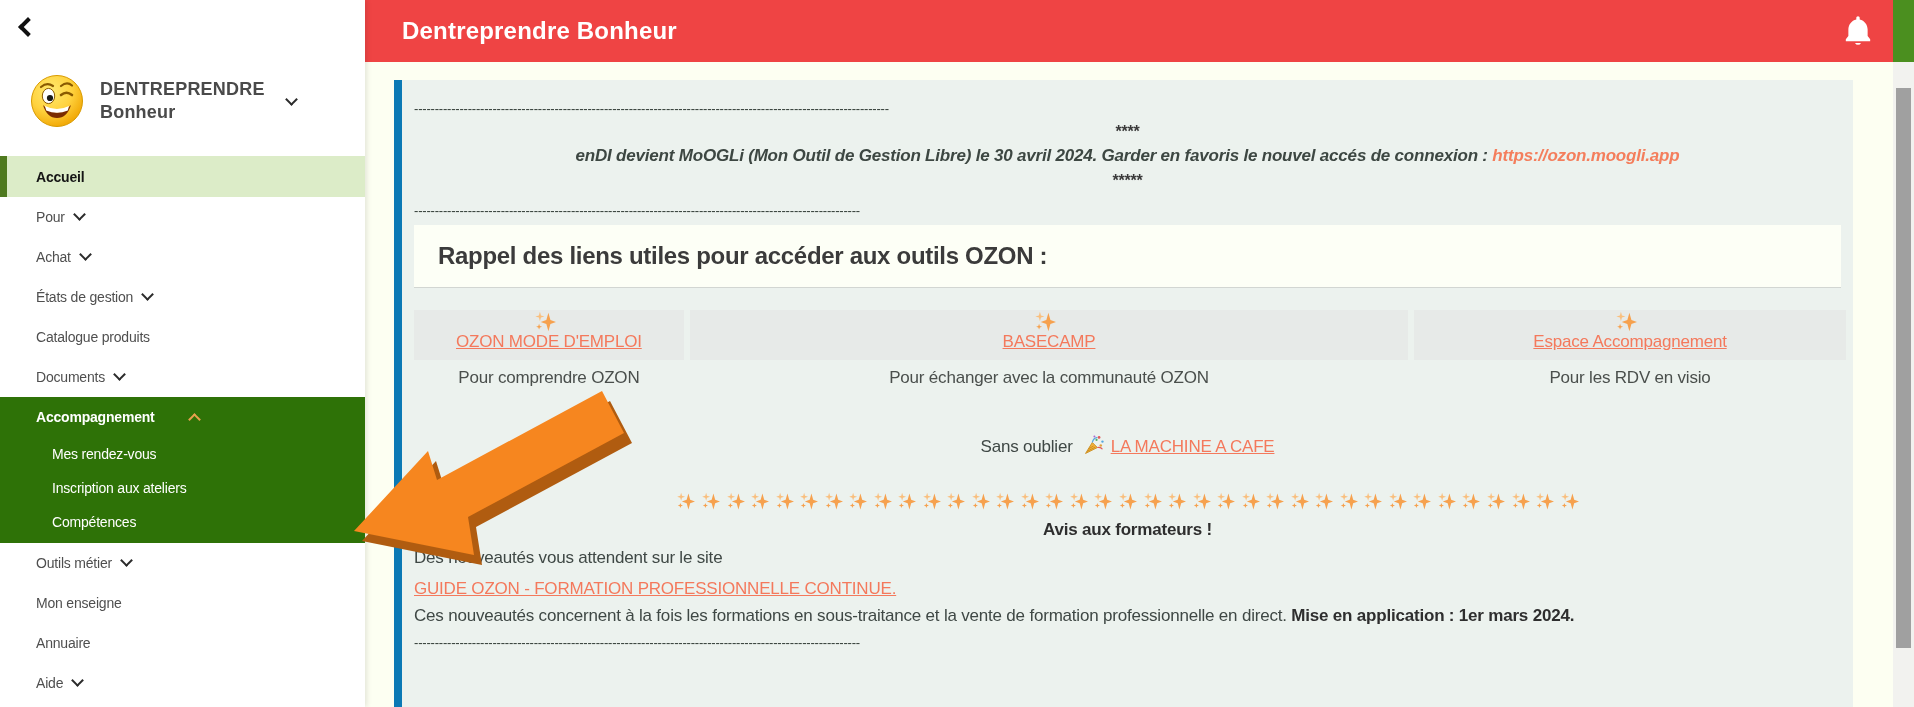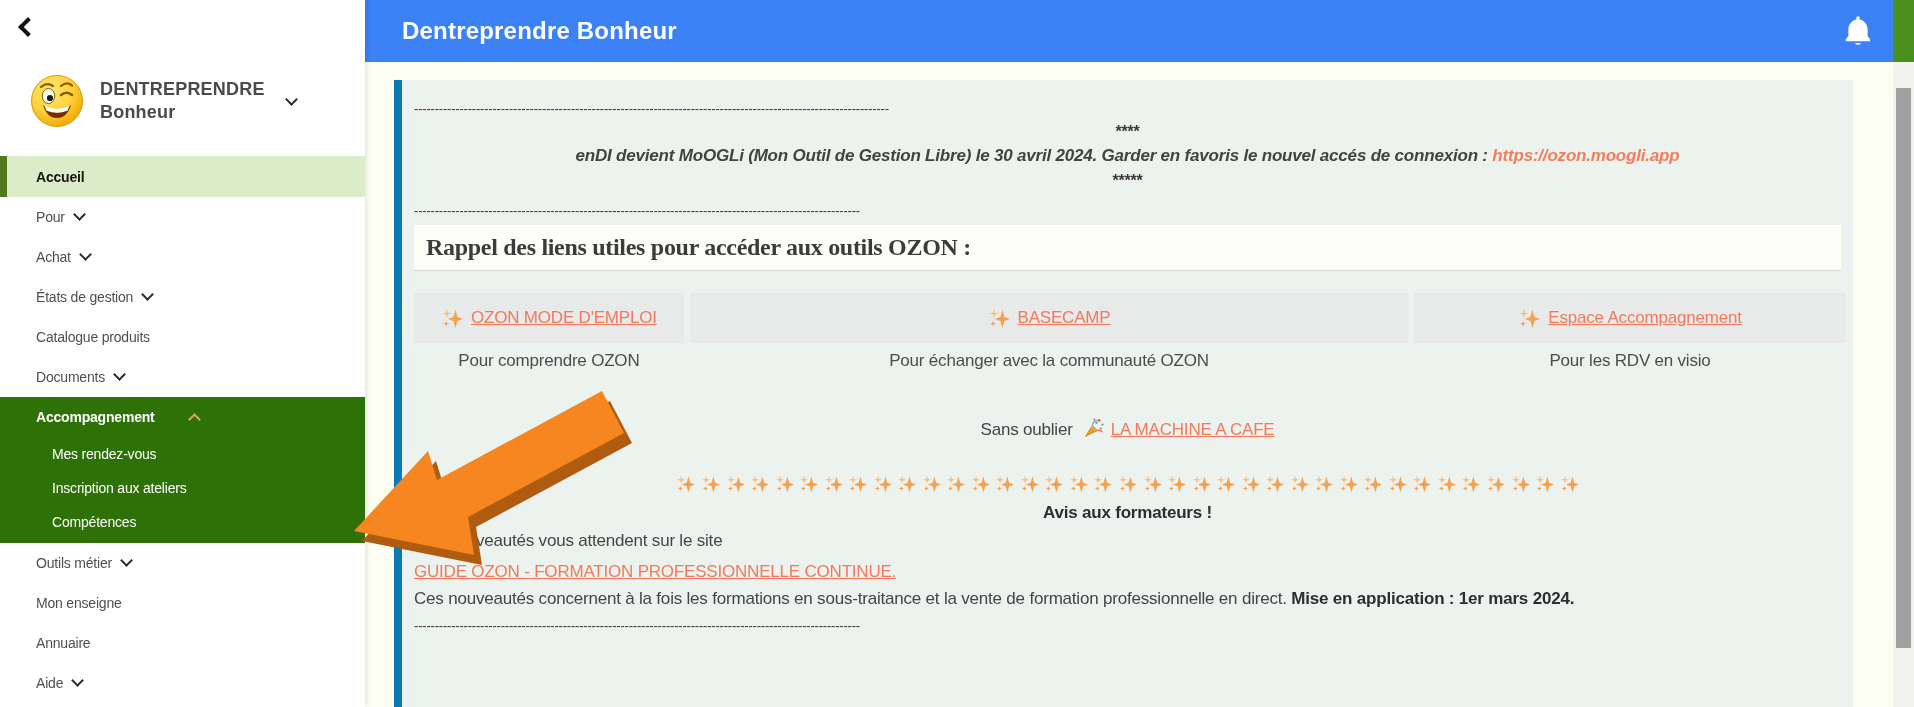--- a/index.html
+++ b/index.html
@@ -35,21 +35,21 @@
   .mi.active { height:41px; background:#dcecc8; border-left:7px solid #4f7a1f; padding-left:29px;
     font-weight:700; color:#151515; }
   .submenu-block { background:#2e7207; color:#ffffff; padding-bottom:4px; }
   .submenu-block .mi { color:#ffffff;gap:25px; }
   .submenu-block .mi.parent { font-weight:700; }
   .submenu-block .mi.child { height:34px; padding-left:52px; font-weight:400; }
 
   
   #header {
     position:absolute; left:365px; top:0; width:1528px; height:62px;
-    background:#3b82f6; display:flex; align-items:center; z-index:2;
+    background:#ef4444; display:flex; align-items:center; z-index:2;
   }
   #header .title { margin-left:37px; color:#ffffff; font-size:24px; font-weight:700; letter-spacing:0.2px; }
   #header .bell { margin-left:auto; margin-right:18px; width:34px; height:36px; cursor:pointer; }
 
   
   #scrollbar { position:absolute; right:0; top:0; width:21px; height:707px; background:#f2f2ef; z-index:4; }
   #scrollbar .corner { position:absolute; left:0; top:0; width:21px; height:62px; background:#4b8f1f; }
   #scrollbar .thumb { position:absolute; left:3px; top:88px; width:15px; height:560px; background:#a0a0a0; }
 
   
@@ -59,27 +59,27 @@
     padding:22px 12px 0 12px;
     font-size:17px; letter-spacing:-0.2px; color:#3f4845;
     z-index:1;
   }
   .dashes { font-size:13px; line-height:13px; color:#2f3a33; overflow:hidden; white-space:nowrap; }
   .stars { margin-top:7px; text-align:center; font-weight:700; font-size:16px; color:#3a3a3a; line-height:19px; }
   .stars.bottom { margin-top:5px; }
   .ann { margin-top:4px; text-align:center; font-style:italic; font-size:17px; color:#3d4742; line-height:21px; white-space:pre-wrap;font-weight:bold; }
   .ann a { color:#f47e5c; }
   .dashes.second { margin-top:14px; }
-  .title-band { margin-top:8px; height:46px; background:#fdfff6; border-bottom:1px solid #d2d6d2;
-    display:flex; align-items:center; padding-left:12px;font-family:Liberation Serif, serif; }
+  .title-band { margin-top:8px; height:63px; background:#fdfff6; border-bottom:1px solid #d2d6d2;
+    display:flex; align-items:center; padding-left:24px; }
   .title-band h1 { font-size:24px; font-weight:700; color:#3b3b3b; letter-spacing:-0.3px; }
 
   .links-table { margin-top:22px; width:99.5%; display:grid;
     grid-template-columns:19% 50.6% 30.4%; column-gap:6px; }
-  .links-table .cell { height:50px; background:#e7eae8; display:flex; align-items:center; justify-content:center; }
+  .links-table .cell { height:50px; background:#e7eae8; display:flex; align-items:center; justify-content:flex-start;flex-direction:column; }
   .links-table .desc { height:36px; background:transparent; display:flex; align-items:center; justify-content:center;
     color:#4a4f4c; }
   a.ozon-link { color:#f4795c; text-decoration:underline; cursor:pointer; }
   .cell .spark-ic { width:22px; height:22px; margin-right:8px; position:relative; top:1px; }
 
   .coffee-line { margin-top:38px; text-align:center; line-height:21px; color:#3f4845; }
   .coffee-line .popper-ic { width:22px; height:22px; vertical-align:-4px; margin:0 6px 0 10px; }
 
   .sparkle-row { margin-top:32px; text-align:center; line-height:24px; }
   .sparkle-row svg { width:19px; height:19px; margin:0 0.5px; vertical-align:middle; }

